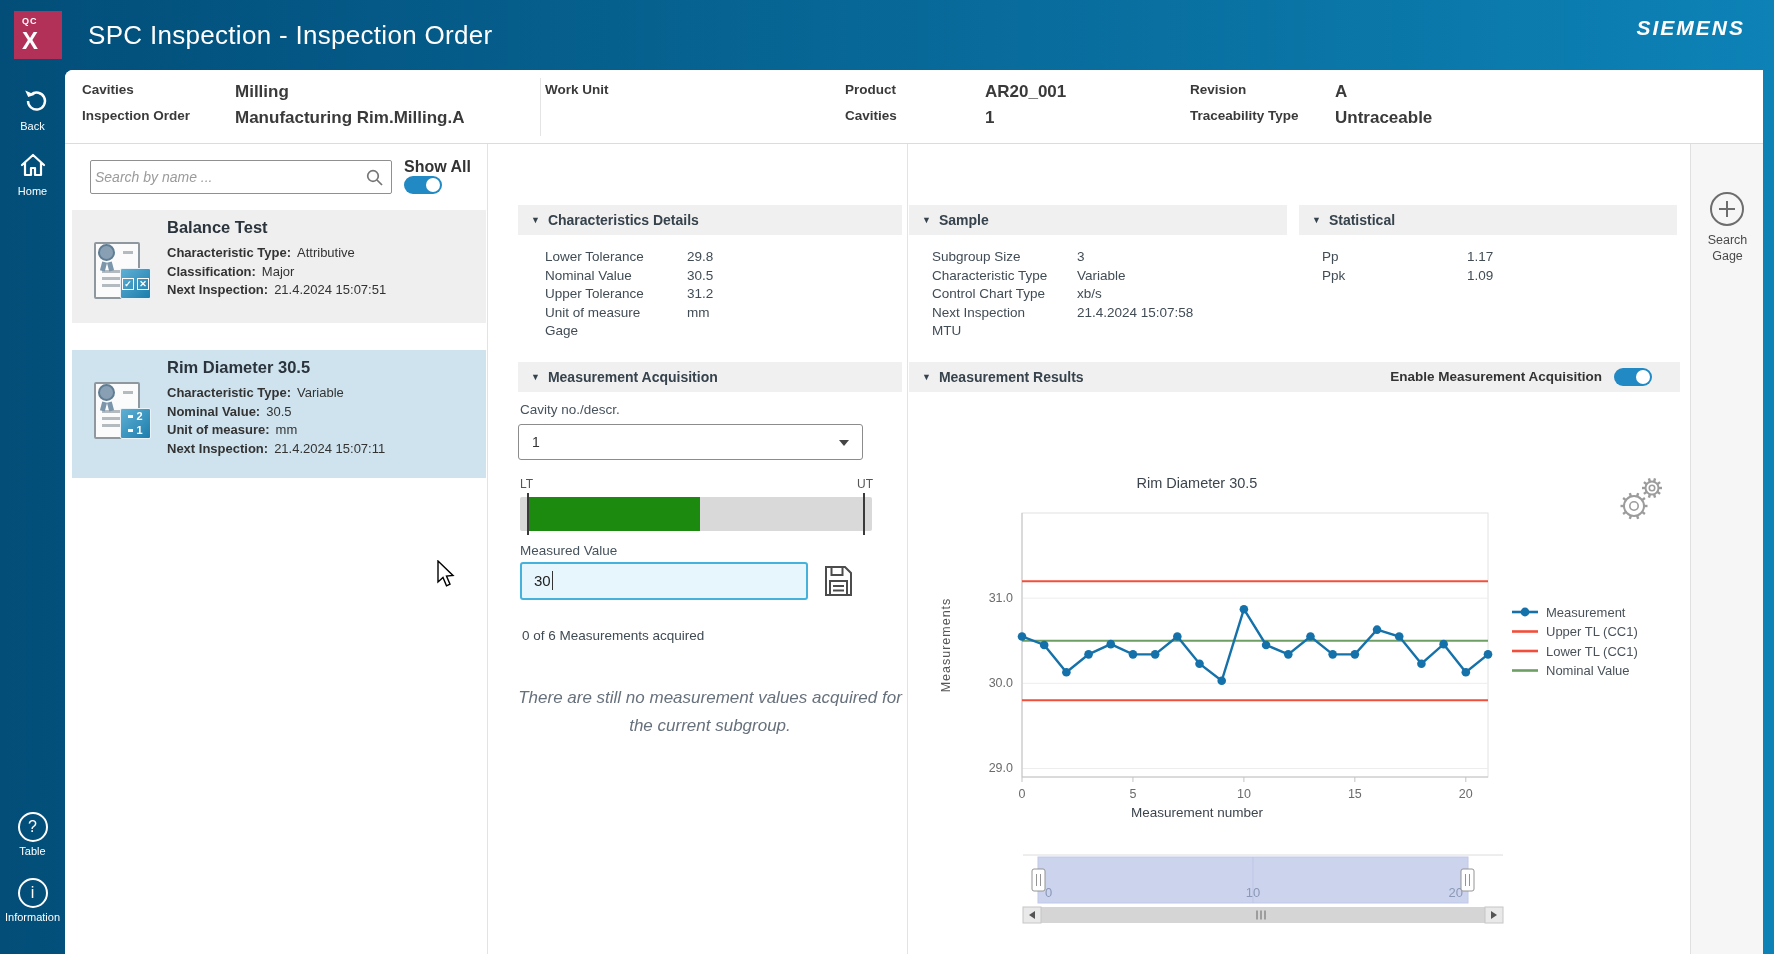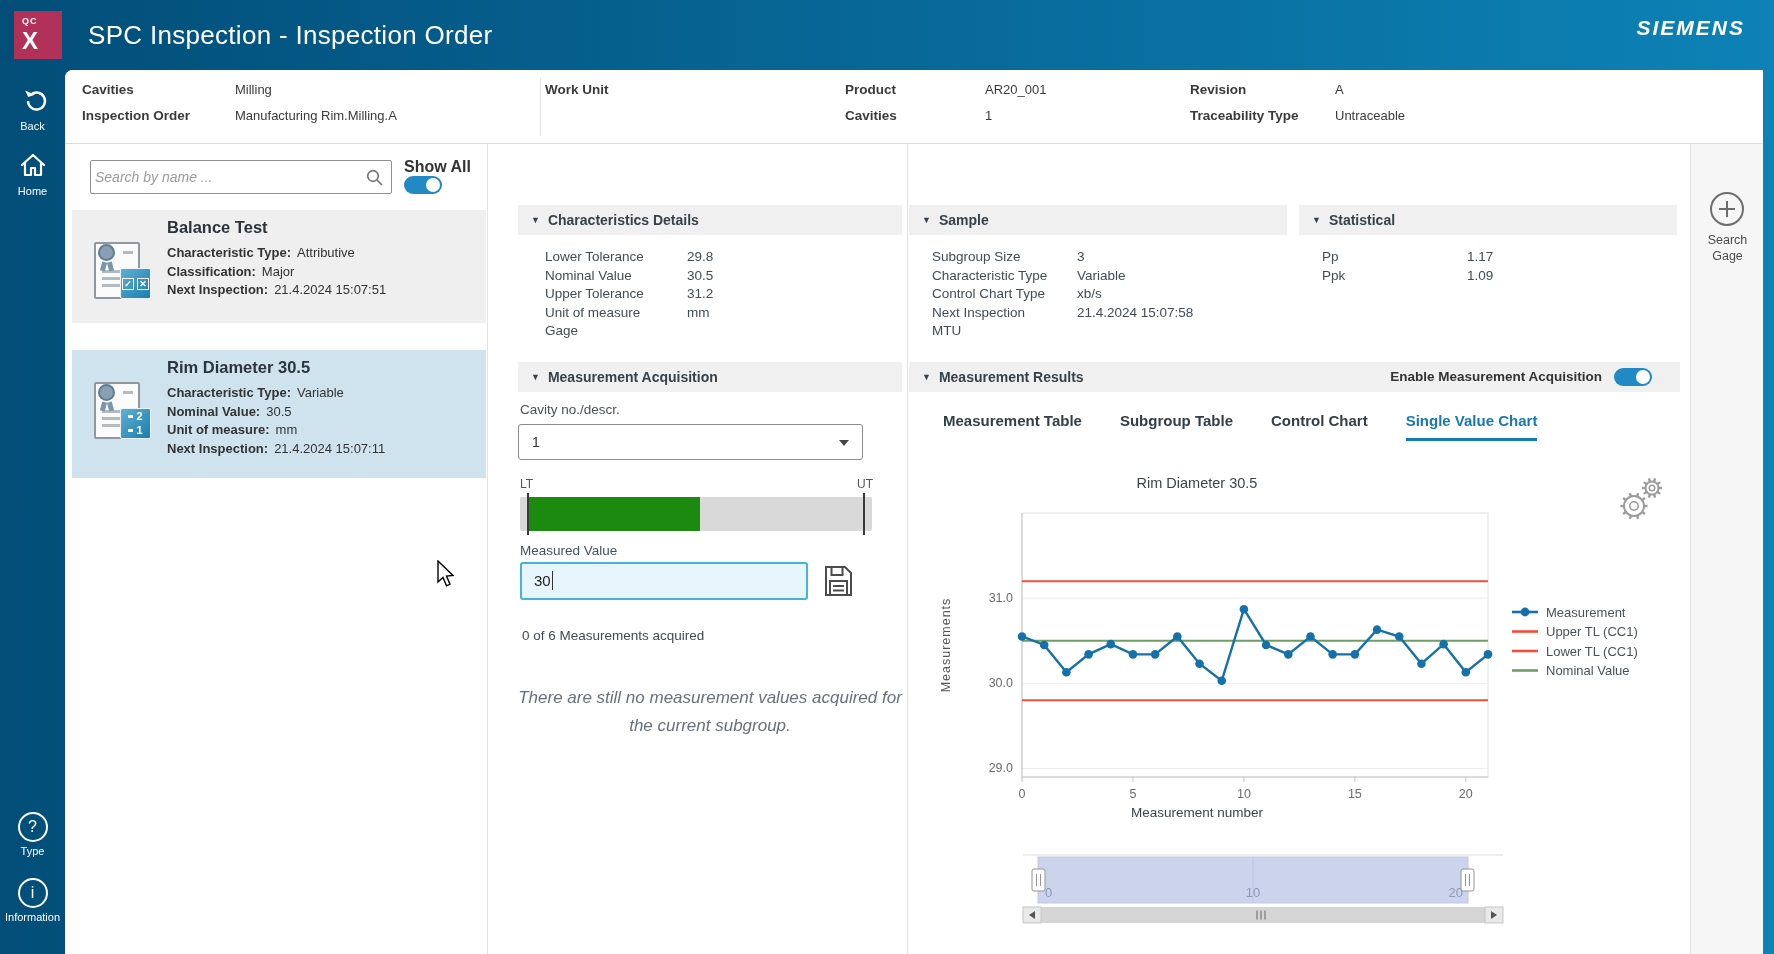--- a/index.html
+++ b/index.html
@@ -20,21 +20,21 @@
   
   .sidebar { position:absolute; left:0; top:70px; width:80px; bottom:0; }
   .side-btn { position:absolute; width:65px; text-align:center; color:#fff; font-size:11px; cursor:pointer; }
   .side-btn svg { display:block; margin:0 auto 3px; }
   .cicon { width:30px; height:30px; border:2px solid #fff; border-radius:50%; margin:0 auto 3px;
            font-size:16px; line-height:26px; color:#fff; text-align:center; font-weight:400; }
   
   .card { position:absolute; left:65px; top:70px; width:1698px; bottom:0; background:#fff; border-radius:8px 0 0 0; overflow:hidden; }
   .infobar { position:absolute; top:0; left:0; right:0; height:74px; background:#fff; border-bottom:1px solid #dcdcdc; }
   .if-label { position:absolute; font-size:13.5px; font-weight:700; color:#3a3a3a; }
-  .if-value { position:absolute; font-size:13px; color:#3a3a3a; }
+  .if-value { position:absolute; font-size:17px; color:#3a3a3a;font-weight:bold; }
   .if-divider { position:absolute; left:475px; top:8px; height:58px; width:1px; background:#e4e4e4; }
   .content { position:absolute; top:74px; left:0; right:0; bottom:0; background:#fff; }
   .vdiv { position:absolute; top:0; bottom:0; width:1px; background:#e3e3e3; }
   
   .search-input { position:absolute; left:25px; top:16px; width:302px; height:34px; border:1px solid #909090; border-radius:2px;
                   padding:0 34px 0 4px; font-size:14px; font-family:inherit; color:#333; outline:none; }
   .search-input::placeholder { font-style:italic; color:#9b9b9b; }
   .search-glyph { position:absolute; left:300px; top:24px; }
   .showall-label { position:absolute; left:339px; top:14px; font-size:16px; font-weight:700; color:#333; }
   .toggle { position:absolute; width:38px; height:18px; border-radius:9px; background:#2189c4; cursor:pointer; }
@@ -123,21 +123,21 @@
     <span>Back</span>
   </div>
   <div class="side-btn" style="top:80px;">
     <svg width="32" height="32" viewBox="0 0 32 32">
       <path d="M5 15 L16 5 L27 15 M8 13 v12 h6 v-7 h4 v7 h6 v-12" fill="none" stroke="#fff" stroke-width="2.2" stroke-linecap="round" stroke-linejoin="round"></path>
     </svg>
     <span>Home</span>
   </div>
   <div class="side-btn" style="top:742px;">
     <div class="cicon">?</div>
-    <span>Type</span>
+    <span>Table</span>
   </div>
   <div class="side-btn" style="top:808px;">
     <div class="cicon">i</div>
     <span>Information</span>
   </div>
 </nav>
 
 <div class="card">
 
   <div class="infobar">
@@ -324,26 +324,20 @@
       <line x1="11" y1="26.5" x2="22" y2="26.5" stroke="#4c4c4c" stroke-width="2"></line>
     </svg>
     <div class="progress-text">0 of 6 Measurements acquired</div>
     <div class="empty-msg">There are still no measurement values acquired for the current subgroup.</div>
 
     <div class="panel-h" style="left:844px; top:218px; width:771px;">
       <span class="tri">▼</span>
       <span>Measurement Results</span>
       <span class="enable-label">Enable Measurement Acquisition</span>
       <div class="toggle" style="right:28px; top:6px; left:auto; position:absolute;"></div>
-    </div>
-    <div class="tabs">
-      <div class="tab">Measurement Table</div>
-      <div class="tab">Subgroup Table</div>
-      <div class="tab">Control Chart</div>
-      <div class="tab active">Single Value Chart</div>
     </div>
 
     <svg id="chart-svg" width="775" height="480" viewBox="0 0 775 480">
         <rect x="117" y="53" width="466" height="264" fill="#ffffff" stroke="#e2e2e2"></rect>
         <line x1="117" y1="308.48387096774184" x2="583" y2="308.48387096774184" stroke="#ededed" stroke-width="1"></line>
         <text x="108" y="312.48387096774184" text-anchor="end" font-size="12.5" fill="#6b6b6b">29.0</text>
         <line x1="117" y1="223.3225806451612" x2="583" y2="223.3225806451612" stroke="#ededed" stroke-width="1"></line>
         <text x="108" y="227.3225806451612" text-anchor="end" font-size="12.5" fill="#6b6b6b">30.0</text>
         <line x1="117" y1="138.1612903225806" x2="583" y2="138.1612903225806" stroke="#ededed" stroke-width="1"></line>
         <text x="108" y="142.1612903225806" text-anchor="end" font-size="12.5" fill="#6b6b6b">31.0</text>

